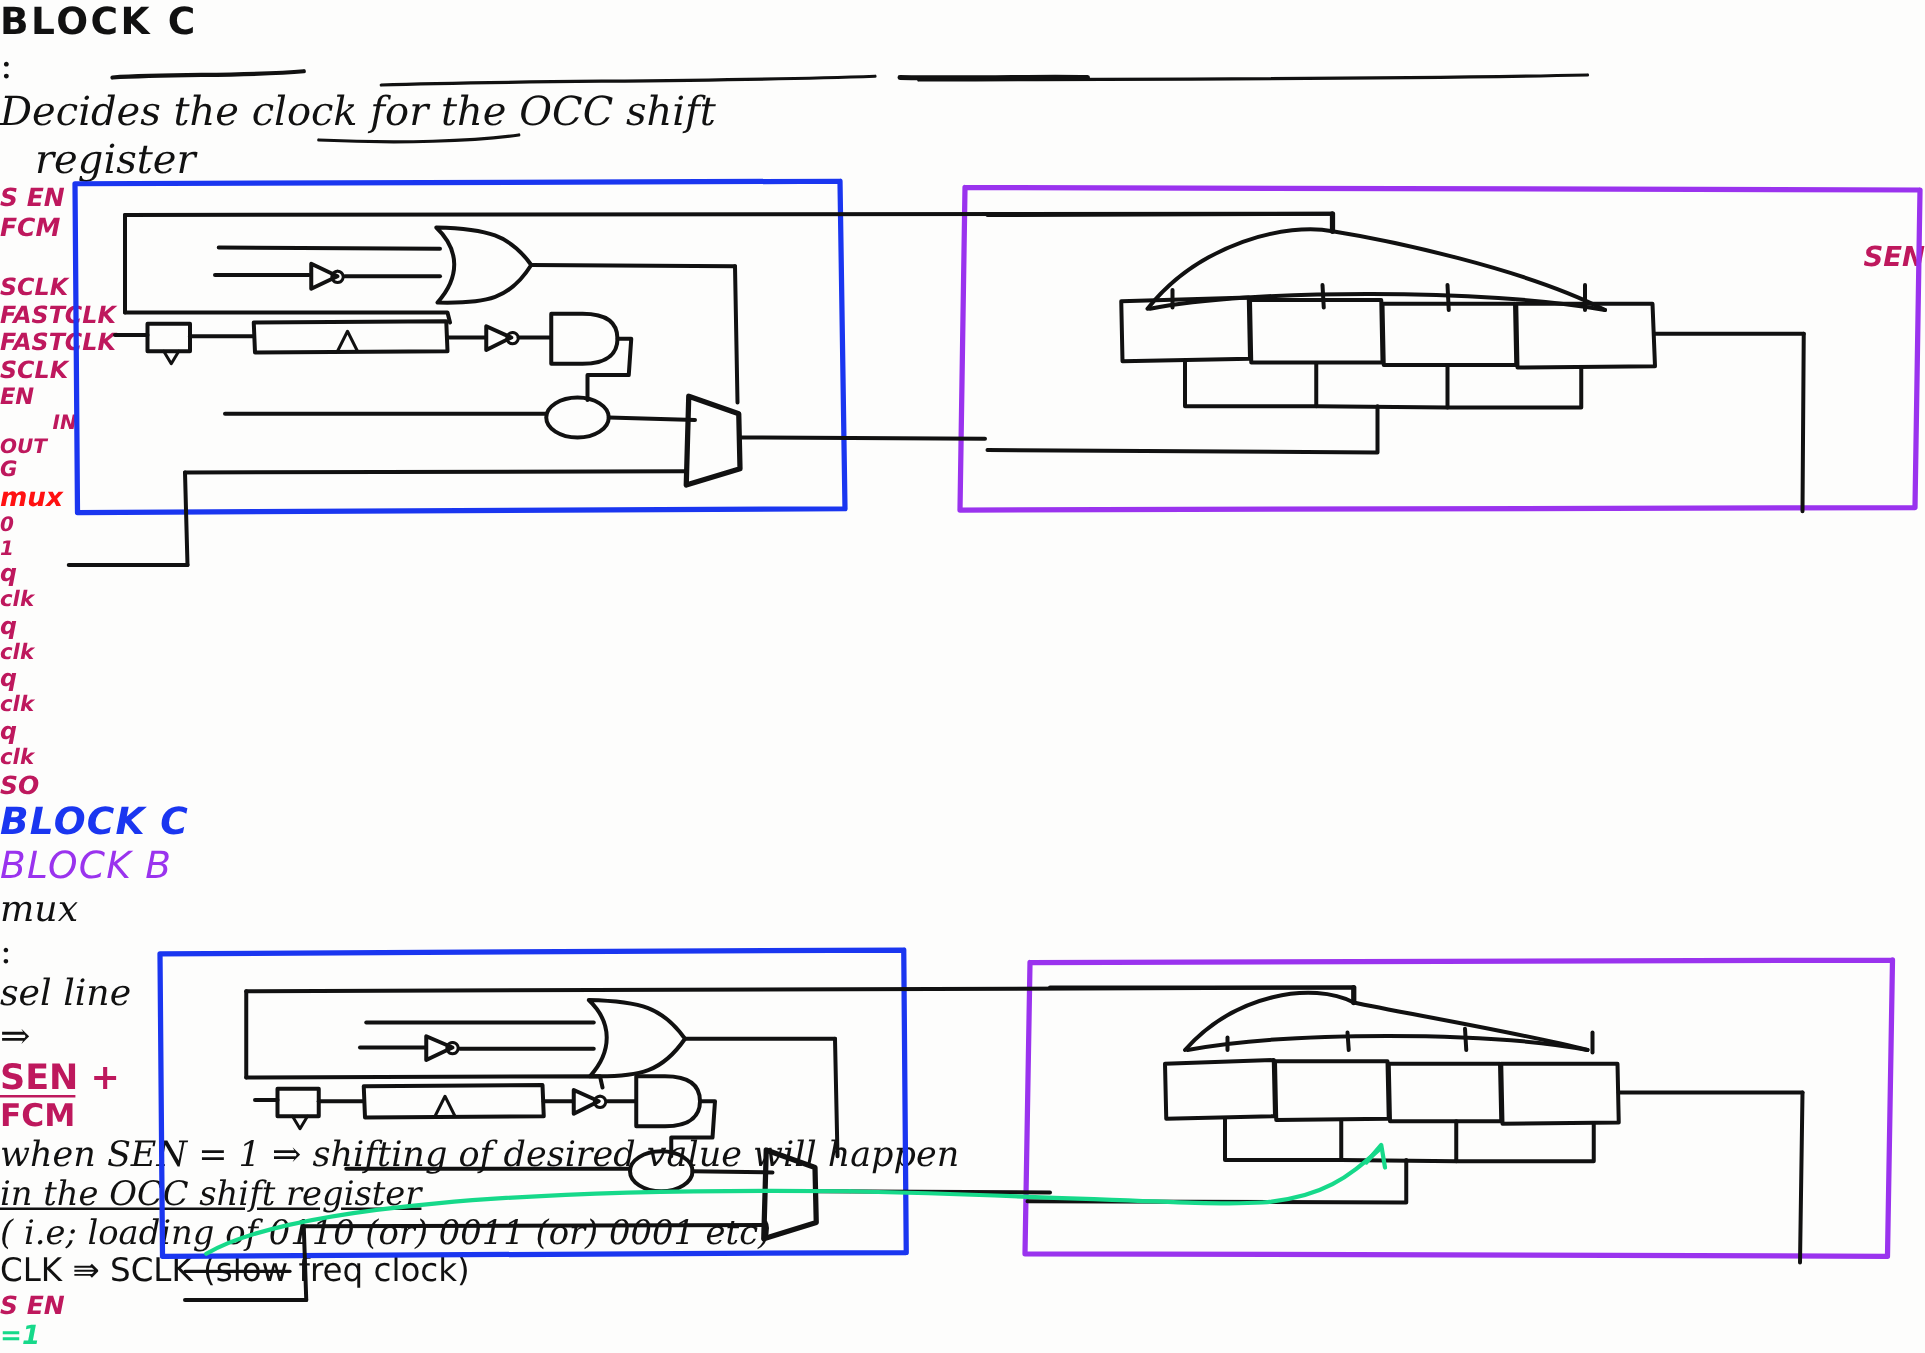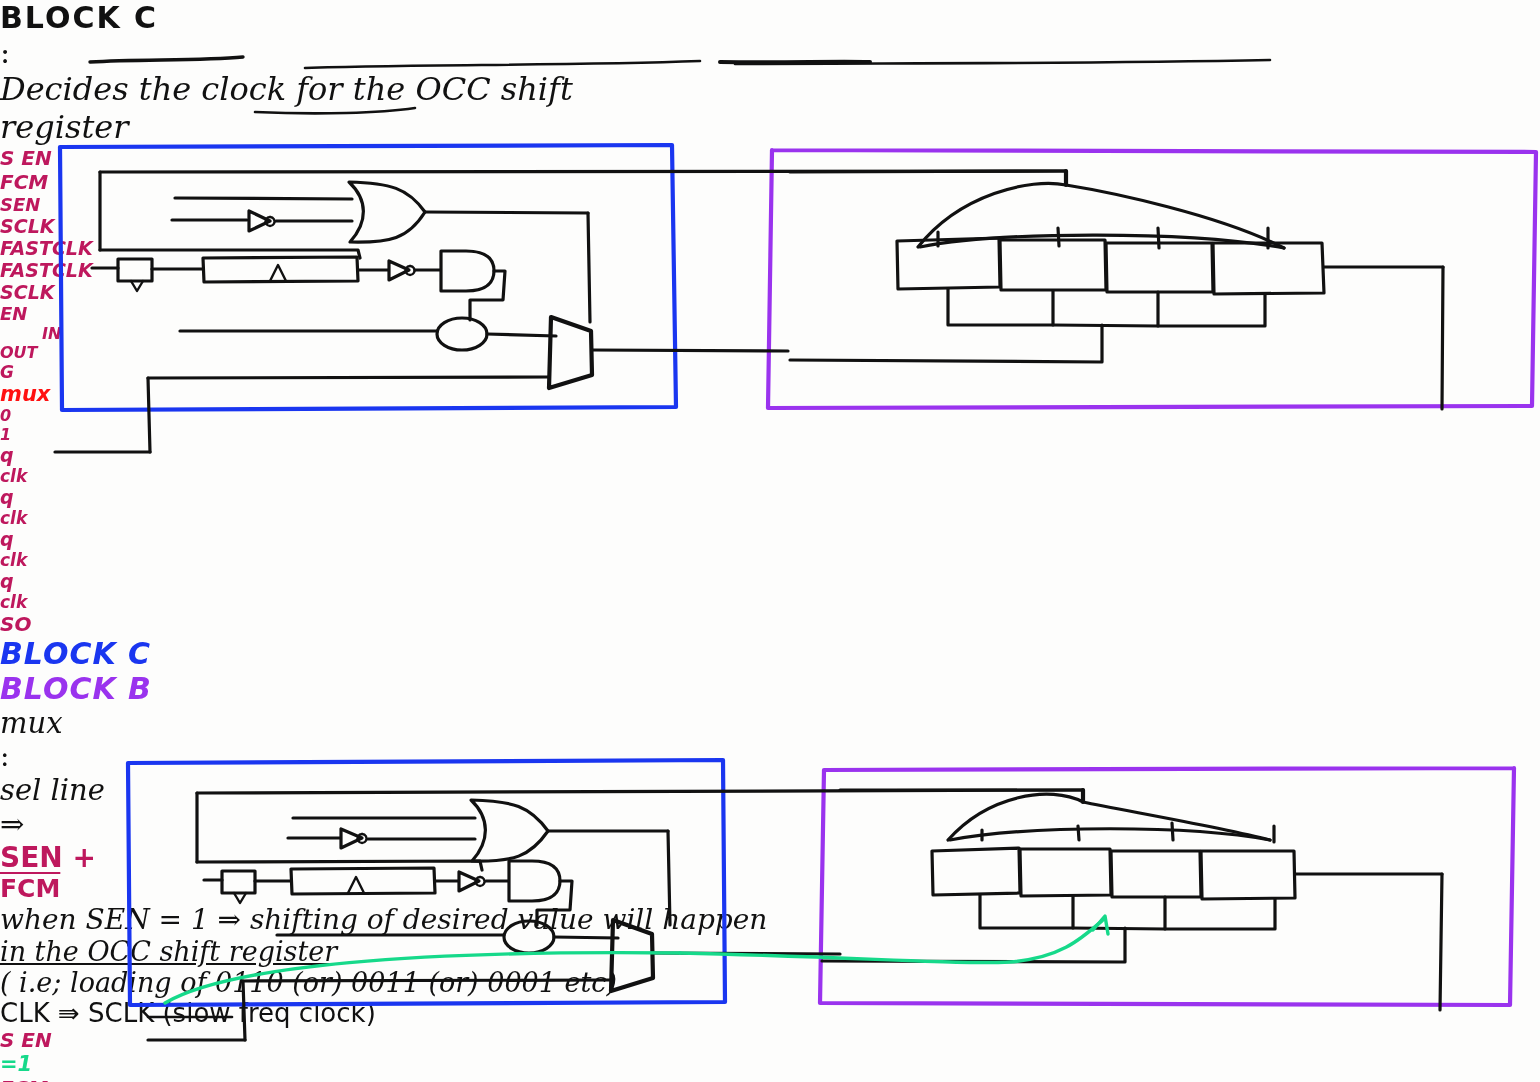--- a/index.html
+++ b/index.html
@@ -51,25 +51,25 @@
   .underline { fill: none; stroke: #111; stroke-width: 2.6; stroke-linecap: round; }
 </style>
 </head>
 <body>
 
 <div id="page">
 
   <div class="cursive" style="left:88px; top:25px; font-size:30px; font-style:normal; font-family:'DejaVu Sans',sans-serif; font-weight:600; letter-spacing:2px;">BLOCK C</div>
   <div class="cursive" style="left:248px; top:25px; font-size:30px; font-style:normal;">:</div>
   <div class="cursive" style="left:300px; top:20px; font-size:32px;">Decides   the  clock  for  the  OCC  shift</div>
-  <div class="cursive" style="left:252px; top:72px; font-size:32px;">register</div>
+  <div class="cursive" style="left:252px; top:72px; font-size:32px;padding-left:28px;">register</div>
 
   <div class="lbl" style="left:183px; top:170px; font-size:20px;">S EN</div>
   <div class="lbl" style="left:183px; top:212px; font-size:20px;">FCM</div>
-  <div class="lbl" style="left:57px; top:260px; font-size:18px;">SEN</div>
+  <div class="lbl" style="left:57px; top:260px; font-size:22px;text-align:right;">SEN</div>
   <div class="lbl" style="left:100px; top:296px; font-size:19px;">SCLK</div>
   <div class="lbl" style="left:239px; top:288px; font-size:19px;">FASTCLK</div>
   <div class="lbl" style="left:121px; top:339px; font-size:19px;">FASTCLK</div>
   <div class="lbl" style="left:55px; top:440px; font-size:19px;">SCLK</div>
   <div class="lbl" style="left:486px; top:308px; font-size:18px;">EN</div>
   <div class="lbl" style="left:395px; top:341px; font-size:16px;padding-left:42px;">IN</div>
   <div class="lbl" style="left:496px; top:344px; font-size:16px;">OUT</div>
   <div class="lbl" style="left:455px; top:325px; font-size:17px;">G</div>
   <div class="lbl" style="left:603px; top:310px; font-size:21px; color:#ff1111; font-weight:700;">mux</div>
   <div class="lbl" style="left:570px; top:330px; font-size:16px;">0</div>
@@ -79,21 +79,21 @@
   <div class="lbl" style="left:929px; top:267px; font-size:17px;">clk</div>
   <div class="lbl" style="left:1044px; top:240px; font-size:19px;">q</div>
   <div class="lbl" style="left:1034px; top:268px; font-size:17px;">clk</div>
   <div class="lbl" style="left:1150px; top:242px; font-size:19px;">q</div>
   <div class="lbl" style="left:1139px; top:271px; font-size:17px;">clk</div>
   <div class="lbl" style="left:1258px; top:243px; font-size:19px;">q</div>
   <div class="lbl" style="left:1246px; top:272px; font-size:17px;">clk</div>
   <div class="lbl" style="left:1358px; top:240px; font-size:20px;">SO</div>
 
   <div class="lbl" style="left:267px; top:420px; font-size:30px; color:#1a36f0; font-weight:700; letter-spacing:1px;">BLOCK C</div>
-  <div class="lbl" style="left:1007px; top:418px; font-size:30px; color:#9a33ee; font-weight:700; letter-spacing:1px;">BLOCK B</div>
+  <div class="lbl" style="left:1007px; top:418px; font-size:30px; color:#9a33ee; font-weight:400; letter-spacing:1px;">BLOCK B</div>
 
   <div class="cursive" style="left:148px; top:503px; font-size:29px;">mux</div>
   <div class="cursive" style="left:233px; top:505px; font-size:28px; font-style:normal;">:</div>
   <div class="cursive" style="left:325px; top:505px; font-size:29px;">sel  line</div>
   <div class="cursive" style="left:528px; top:503px; font-size:29px; font-style:normal;">⇒</div>
   <div class="lbl" style="left:592px; top:508px; font-size:28px; font-style:normal;">SEN  +</div>
   <div class="lbl" style="left: 790px; top: 508px; font-size: 25px; font-style: normal; text-decoration: overline;">FCM</div>
 
   <div class="cursive" style="left:62px; top:578px; font-size:28px;">when  SEN = 1  ⇒  shifting  of  desired  value  will  happen</div>
   <div class="cursive" style="left:440px; top:620px; font-size:27px;text-decoration:underline;">in  the  OCC  shift  register</div>

